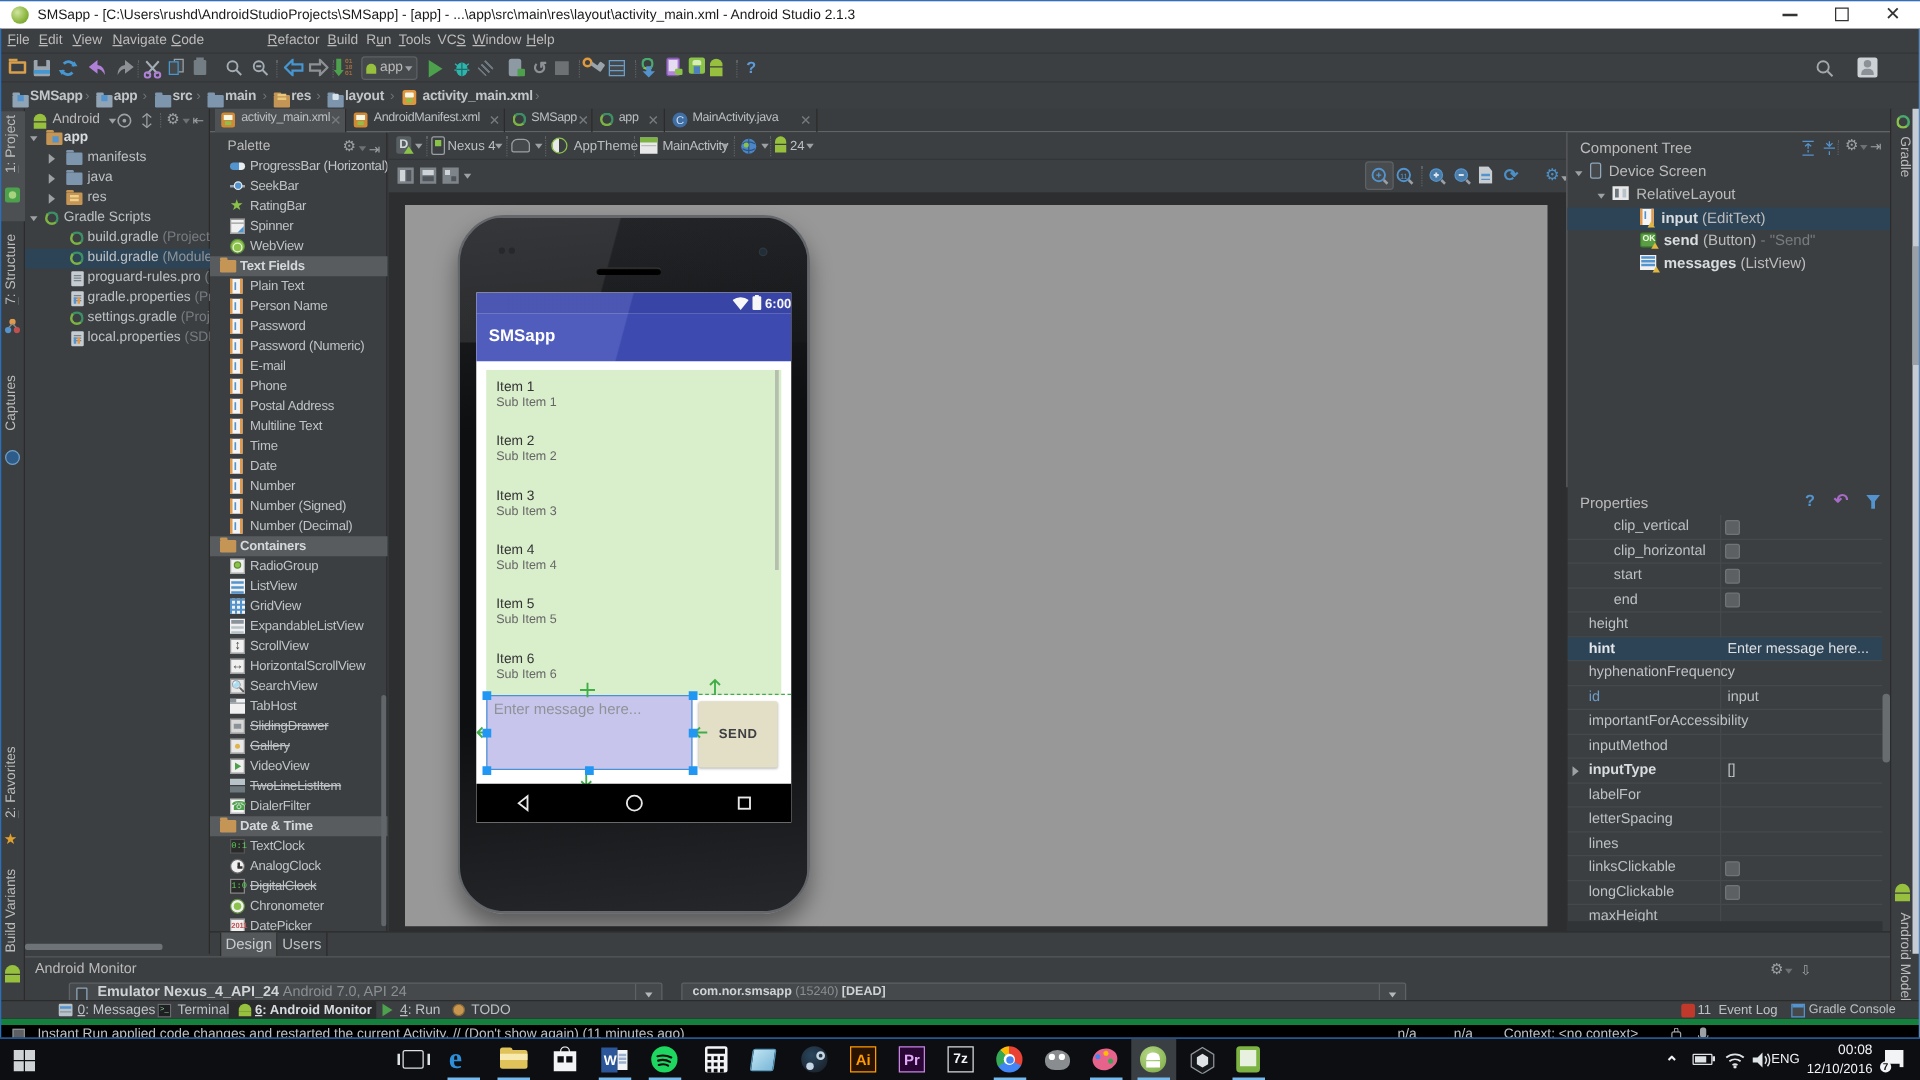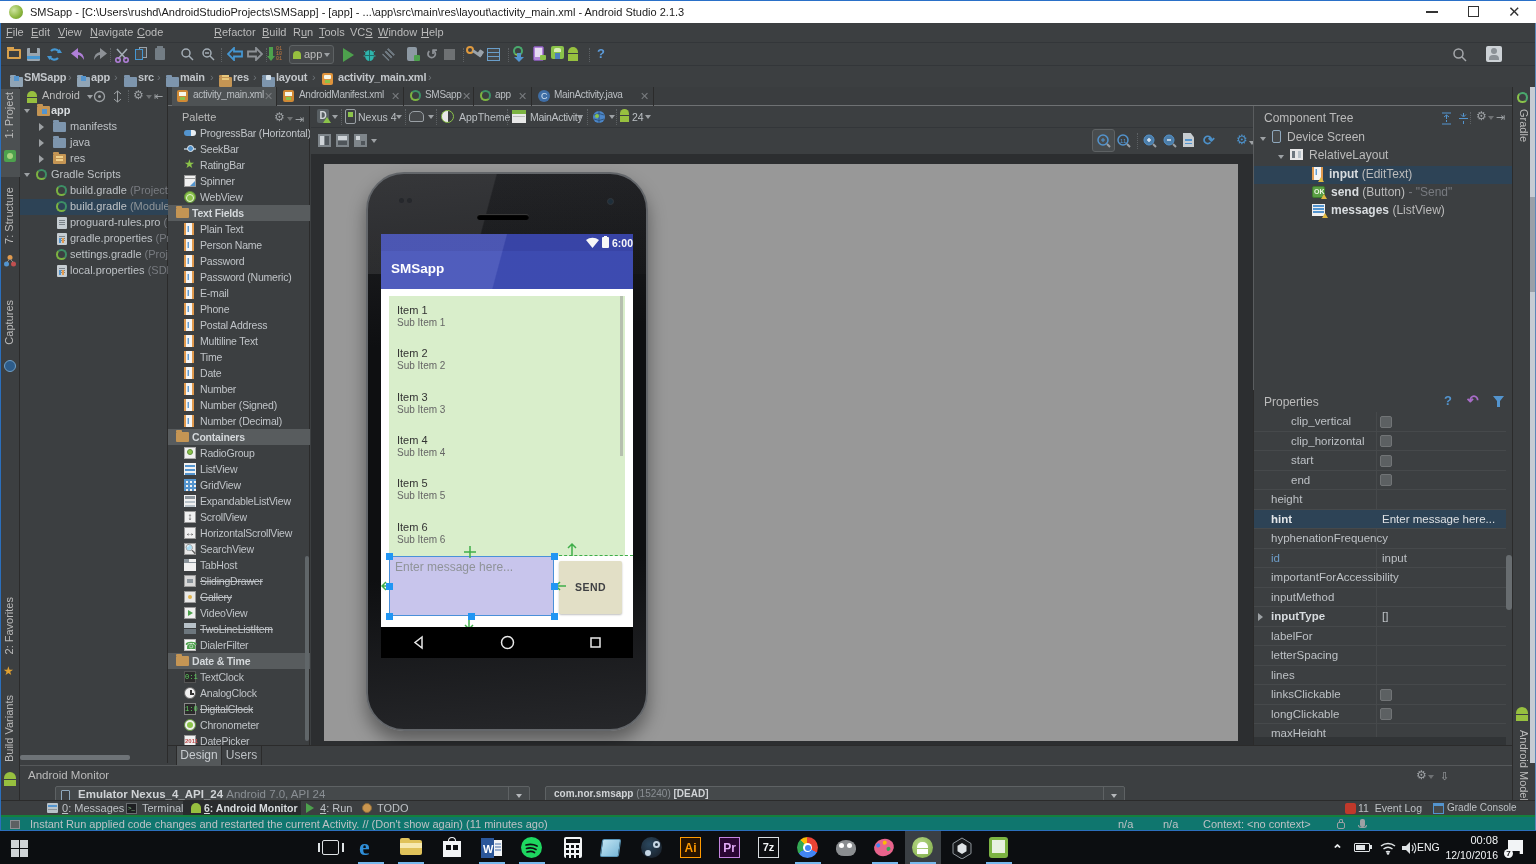--- a/index.html
+++ b/index.html
@@ -843,21 +843,21 @@
  <div class="a" style="left:362px;top:2px;width:10px;height:10px;border-radius:50%;background:#c9964f;border:1px solid #8a6a3a"></div>
  <div class="tw" style="left:377px">TODO</div>
  <div class="a" style="left:1345px;top:2px;width:11px;height:11px;background:#c0392b;border-radius:2px"></div>
  <div class="tw" style="left:1358px;font-size:10.5px">11&nbsp; Event Log</div>
  <div class="a" style="left:1433px;top:2px;width:11px;height:11px;background:#45494b;border:1px solid #5394ce">
       <div style="height:2px;background:#5394ce"></div>
     </div>
  <div class="tw" style="left:1447px;font-size:10px">Gradle Console</div>
 </div>
 
-<div class="a" id="status" style="left:0;top:815px;width:1536px;height:15px;background:#0f766e;border-top:2px solid #15803d">
+<div class="a" id="status" style="left:0;top:815px;width:1536px;height:15px;background:#000000;border-top:5px solid #15803d">
  <div class="a" style="left:10px;top:3px;width:10px;height:9px;border:1px solid #8a8f94;background:#5c6062"></div>
  <div class="a" style="left:30px;top:1px;font-size:11px;color:#bdc1c5;white-space:nowrap">Instant Run applied code changes and restarted the current Activity. // (Don't show again) (11 minutes ago)</div>
  <div class="a" style="left:1118px;top:1px;font-size:11px;color:#bdc1c5">n/a</div>
  <div class="a" style="left:1163px;top:1px;font-size:11px;color:#bdc1c5">n/a</div>
  <div class="a" style="left:1203px;top:1px;font-size:11px;color:#bdc1c5">Context: &lt;no context&gt;</div>
  <div class="a" style="left:1337px;top:2px;width:8px;height:7px;border:1.5px solid #9da1a4;border-radius:2px;margin-top:3px"></div>
     <div class="a" style="left:1339px;top:2px;width:4px;height:4px;border:1.5px solid #9da1a4;border-bottom:none;border-radius:3px 3px 0 0"></div>
  <div class="a" style="left:1360px;top:2px;width:5px;height:8px;background:#9da1a4;border-radius:2px"></div>
     <div class="a" style="left:1358px;top:8px;width:9px;height:3px;border:1px solid #9da1a4;border-top:none;border-radius:0 0 3px 3px"></div>
 </div>

